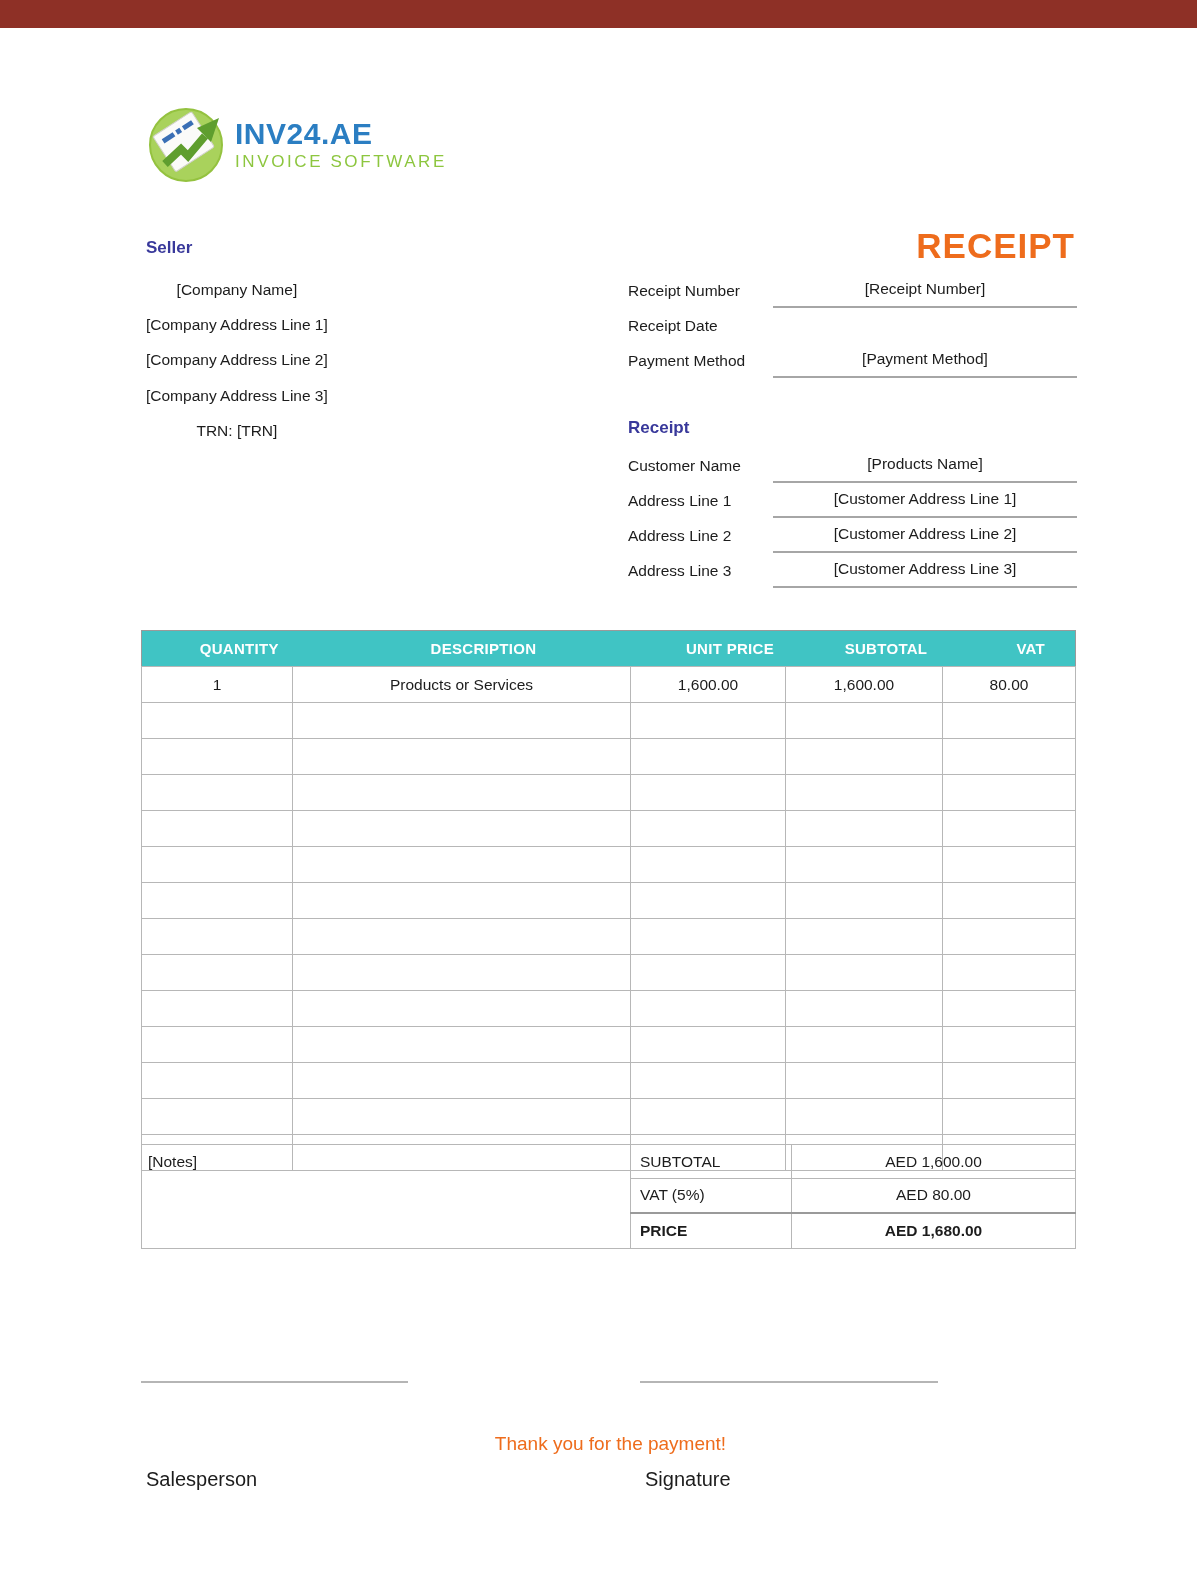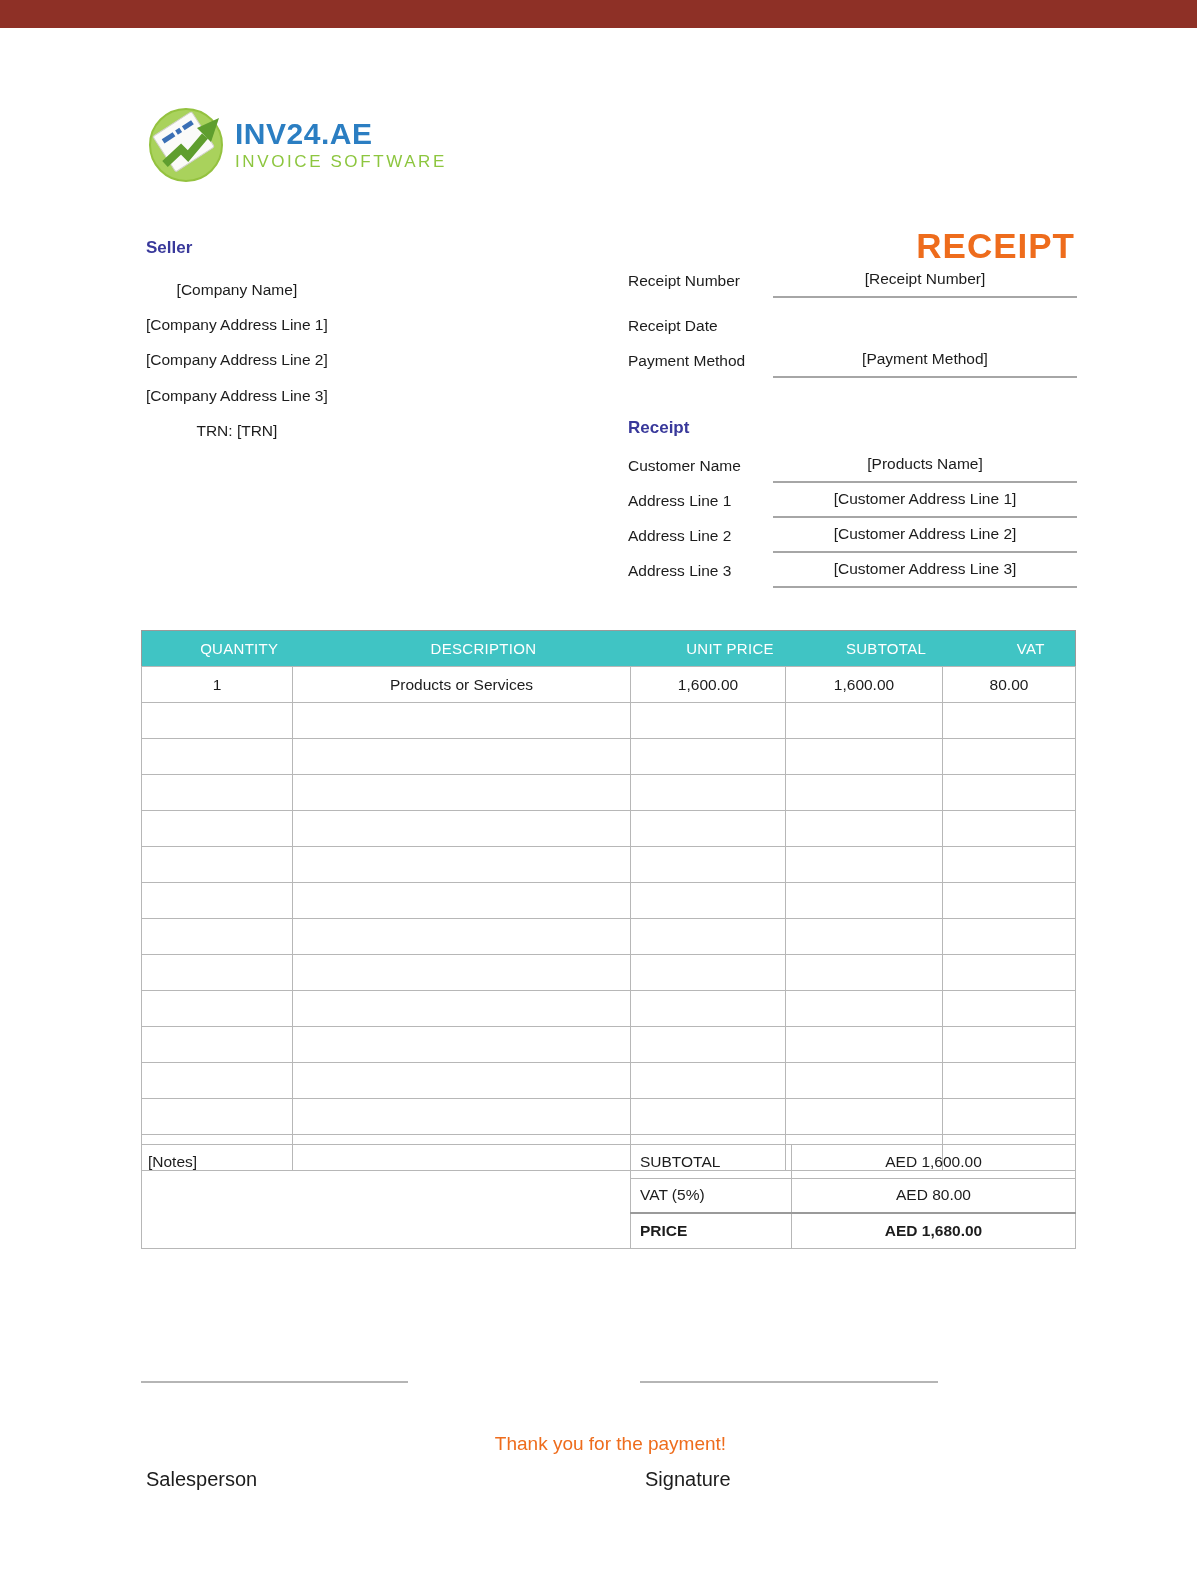--- a/index.html
+++ b/index.html
@@ -33,21 +33,21 @@
   .field-row{position:absolute; left:628px; width:449px; height:35px;}
   .field-label{position:absolute; left:0; top:8px; font-size:15.5px;}
   .field-value{position:absolute; left:145px; top:0; width:304px; height:34px;
     border-bottom:2px solid var(--line); text-align:center; font-size:15.5px; line-height:30px;}
   .customer-heading{position:absolute; left:628px; top:418px; font-size:17px; font-weight:bold; color:var(--indigo);}
 
   
   .items-table{position:absolute; left:141px; top:630px; width:934px;
     border-collapse:collapse; table-layout:fixed;}
   .items-table th{
-    background:var(--teal); color:#ffffff; font-size:15px; font-weight:normal;
+    background:var(--teal); color:#ffffff; font-size:15px; font-weight:bold;
     height:36px; text-align:center; border:none; letter-spacing:0.3px;padding-left:44px;}
   .items-table td{
     border:1px solid var(--grid); height:36px; text-align:center; font-size:15.5px;}
   .items-table{border:1px solid var(--grid-dark);}
 
   
   .totals-table{position:absolute; left:141px; top:1144px; width:934px;
     border-collapse:collapse; table-layout:fixed;}
   .totals-table td{border:1px solid var(--grid); font-size:15.5px;}
   .totals-table{border:1px solid var(--grid-dark); border-top:none;}
@@ -97,21 +97,21 @@
 <div class="seller-lines">
   <div>[Company Name]</div>
   <div>[Company Address Line 1]</div>
   <div>[Company Address Line 2]</div>
   <div>[Company Address Line 3]</div>
   <div>TRN: [TRN]</div>
 </div>
 
 <div class="receipt-title">RECEIPT</div>
 
-<div class="field-row" style="top:264px">
+<div class="field-row" style="top:274px">
   <span class="field-label">Receipt Number</span>
   <span class="field-value">[Receipt Number]</span>
 </div>
 <div class="field-row" style="top:309px">
   <span class="field-label">Receipt Date</span>
 </div>
 <div class="field-row" style="top:344px">
   <span class="field-label">Payment Method</span>
   <span class="field-value">[Payment Method]</span>
 </div>

